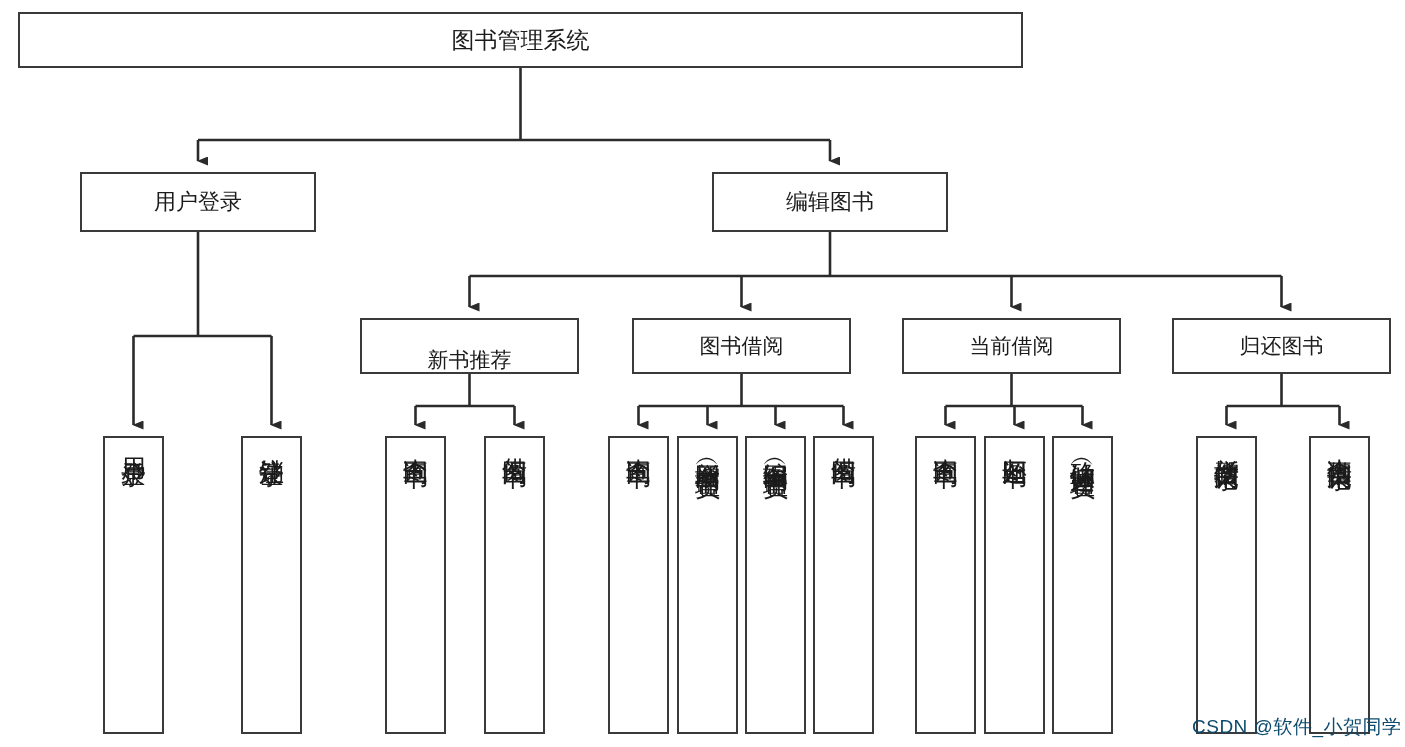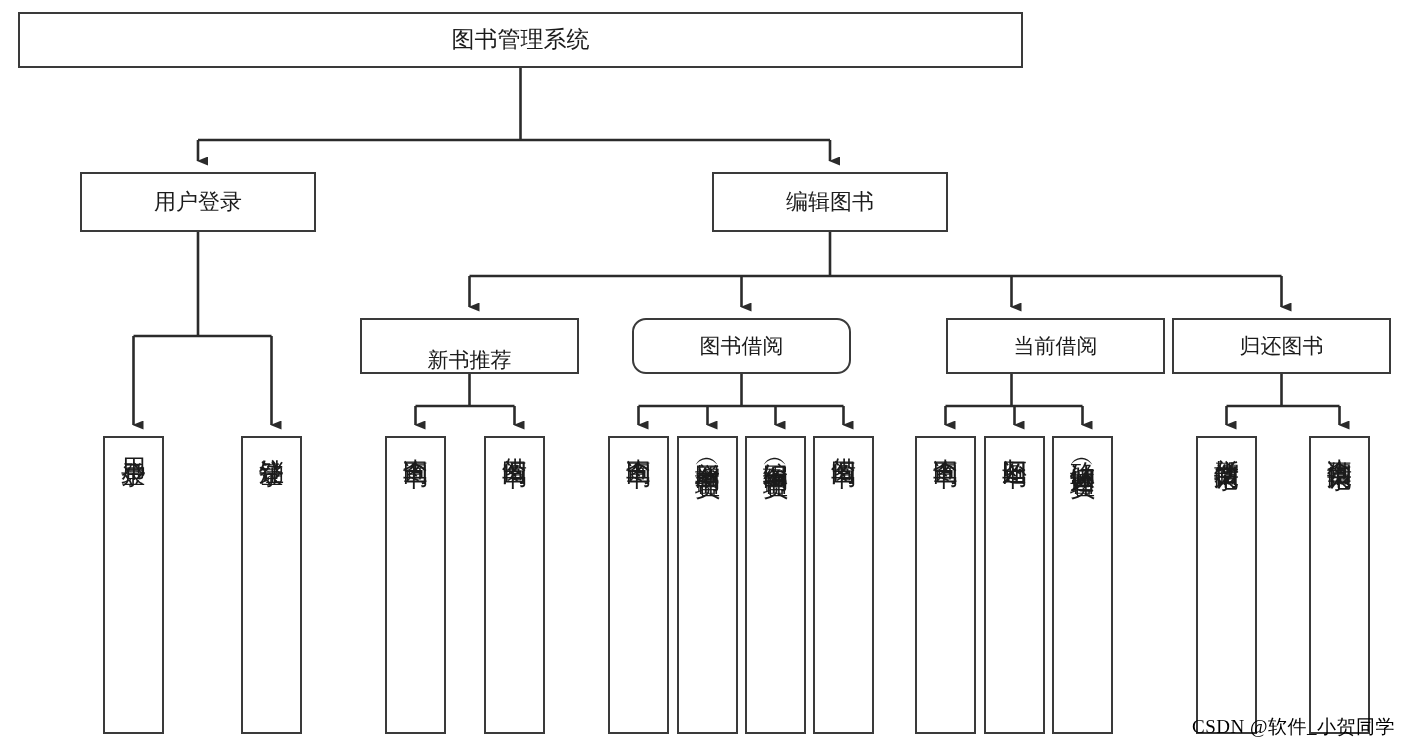--- a/index.html
+++ b/index.html
@@ -9,21 +9,20 @@
   }
   body {
     font-family: "Liberation Sans", "DejaVu Sans", sans-serif;
   }
   #canvas {
     position: relative;
     width: 1405px;
     height: 747px;
     background: #ffffff;
     overflow: hidden;
-    font-family: Liberation Serif, serif;
   }
   svg#wires {
     position: absolute;
     left: 0;
     top: 0;
     width: 1405px;
     height: 747px;
     pointer-events: none;
   }
   .node {
@@ -53,21 +52,21 @@
     text-orientation: upright;
     font-size: 25px;
     letter-spacing: 2px;
     line-height: 1;
     white-space: nowrap;
     margin: 0 auto;
   }
   .node.leaf.tall-top .label { padding-top: 4px; }
   .watermark {
     position: absolute;
-    color: #000000;
+    color: #0c4a6e;
     font-size: 19px;
     white-space: nowrap;
     letter-spacing: 0.5px;
     pointer-events: none;
   }
 </style>
 </head>
 <body>
 
 <div id="canvas">
@@ -121,24 +120,24 @@
       </div>
       <div class="node lvl1" style="left: 80px; top: 172px; width: 236px; height: 60px;">
         <span class="label">用户登录</span>
       </div>
       <div class="node lvl1" style="left: 712px; top: 172px; width: 236px; height: 60px;">
         <span class="label">编辑图书</span>
       </div>
       <div class="node lvl2" style="left: 360px; top: 318px; width: 219px; height: 56px; align-items: flex-end;">
         <span class="label">新书推荐</span>
       </div>
-      <div class="node lvl2" style="left: 632px; top: 318px; width: 219px; height: 56px; border-radius: 14px;">
+      <div class="node lvl2" style="left: 632px; top: 318px; width: 219px; height: 56px;">
         <span class="label">图书借阅</span>
       </div>
-      <div class="node lvl2" style="left: 902px; top: 318px; width: 219px; height: 56px; margin-left: 44px;">
+      <div class="node lvl2" style="left: 902px; top: 318px; width: 219px; height: 56px;">
         <span class="label">当前借阅</span>
       </div>
       <div class="node lvl2" style="left: 1172px; top: 318px; width: 219px; height: 56px;">
         <span class="label">归还图书</span>
       </div>
       <div class="node leaf" style="left: 103px; top: 436px; width: 61px; height: 298px;">
         <span class="label">用户登录</span>
       </div>
       <div class="node leaf" style="left: 241px; top: 436px; width: 61px; height: 298px;">
         <span class="label">注销登录</span>

